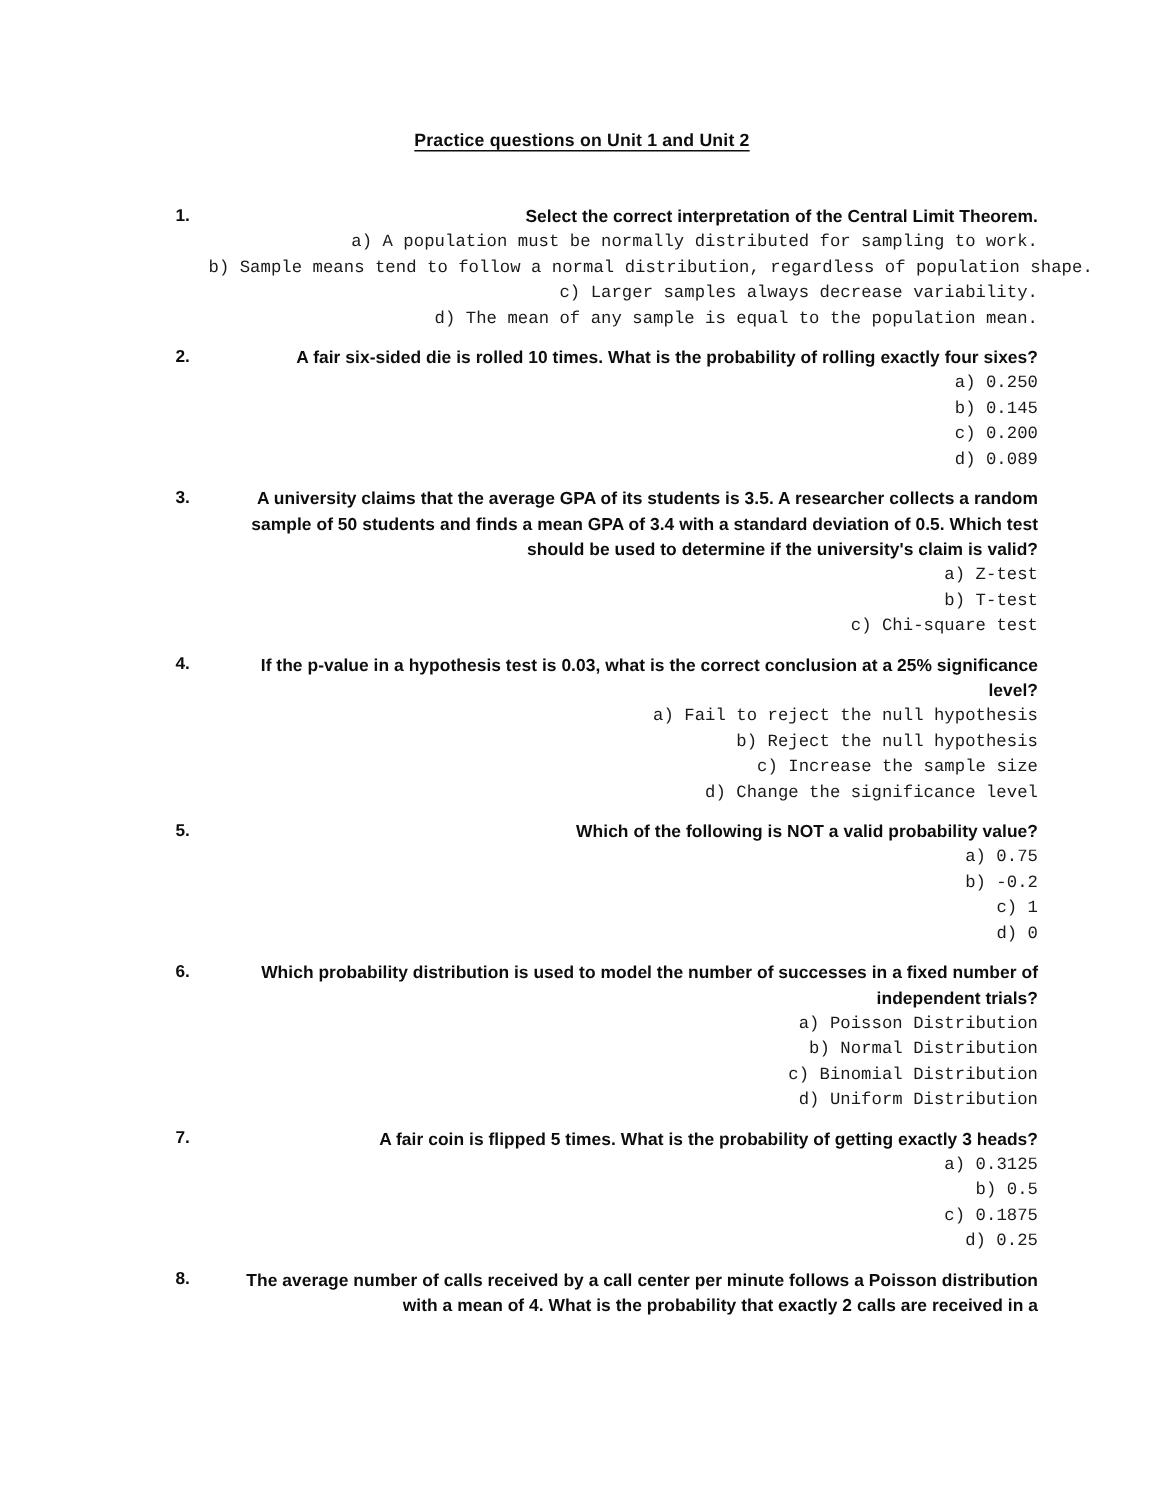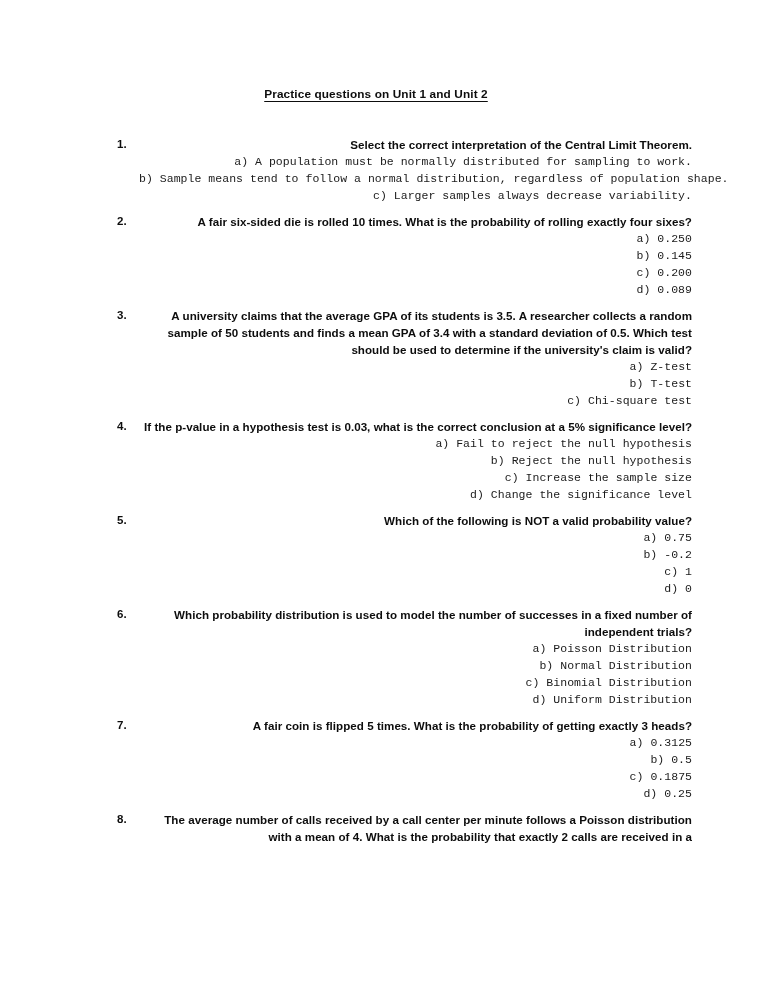--- a/index.html
+++ b/index.html
@@ -22,21 +22,21 @@
     width: 768px;
     height: 994px;
     background: #ffffff;
     box-sizing: border-box;
   }
 
   
   .doc-title-wrap {
     position: absolute;
     top: 84px;
-    left: 4px;
+    left: 16px;
     width: 744px;
     text-align: center;
   }
   .doc-title {
     display: inline-block;
     font-size: 11.8px;
     font-weight: bold;
     line-height: 17px;
     letter-spacing: 0.01em;
     text-decoration: underline;
@@ -117,20 +117,21 @@
   <div class="question-list">
       <div class="question-block">
         <div class="q-row">
           <div class="q-number">1.</div>
           <div class="q-body">
             <p class="q-stem">Select the correct interpretation of the Central Limit Theorem.</p>
             <ul class="q-options">
               <li class="q-option">a) A population must be normally distributed for sampling to work.</li>
               <li class="q-option">b) Sample means tend to follow a normal distribution, regardless of population shape.</li>
               <li class="q-option">c) Larger samples always decrease variability.</li>
+              <li class="q-option">d) The mean of any sample is equal to the population mean.</li>
             </ul>
           </div>
         </div>
       </div>
       <div class="question-block">
         <div class="q-row">
           <div class="q-number">2.</div>
           <div class="q-body">
             <p class="q-stem">A fair six-sided die is rolled 10 times. What is the probability of rolling exactly four sixes?</p>
             <ul class="q-options">
@@ -152,21 +153,21 @@
               <li class="q-option">b) T-test</li>
               <li class="q-option">c) Chi-square test</li>
             </ul>
           </div>
         </div>
       </div>
       <div class="question-block">
         <div class="q-row">
           <div class="q-number">4.</div>
           <div class="q-body">
-            <p class="q-stem">If the p-value in a hypothesis test is 0.03, what is the correct conclusion at a 5% significance level?</p>
+            <p class="q-stem">If the p-value in a hypothesis test is 0.03, what is the correct conclusion at a 25% significance level?</p>
             <ul class="q-options">
               <li class="q-option">a) Fail to reject the null hypothesis</li>
               <li class="q-option">b) Reject the null hypothesis</li>
               <li class="q-option">c) Increase the sample size</li>
               <li class="q-option">d) Change the significance level</li>
             </ul>
           </div>
         </div>
       </div>
       <div class="question-block">

